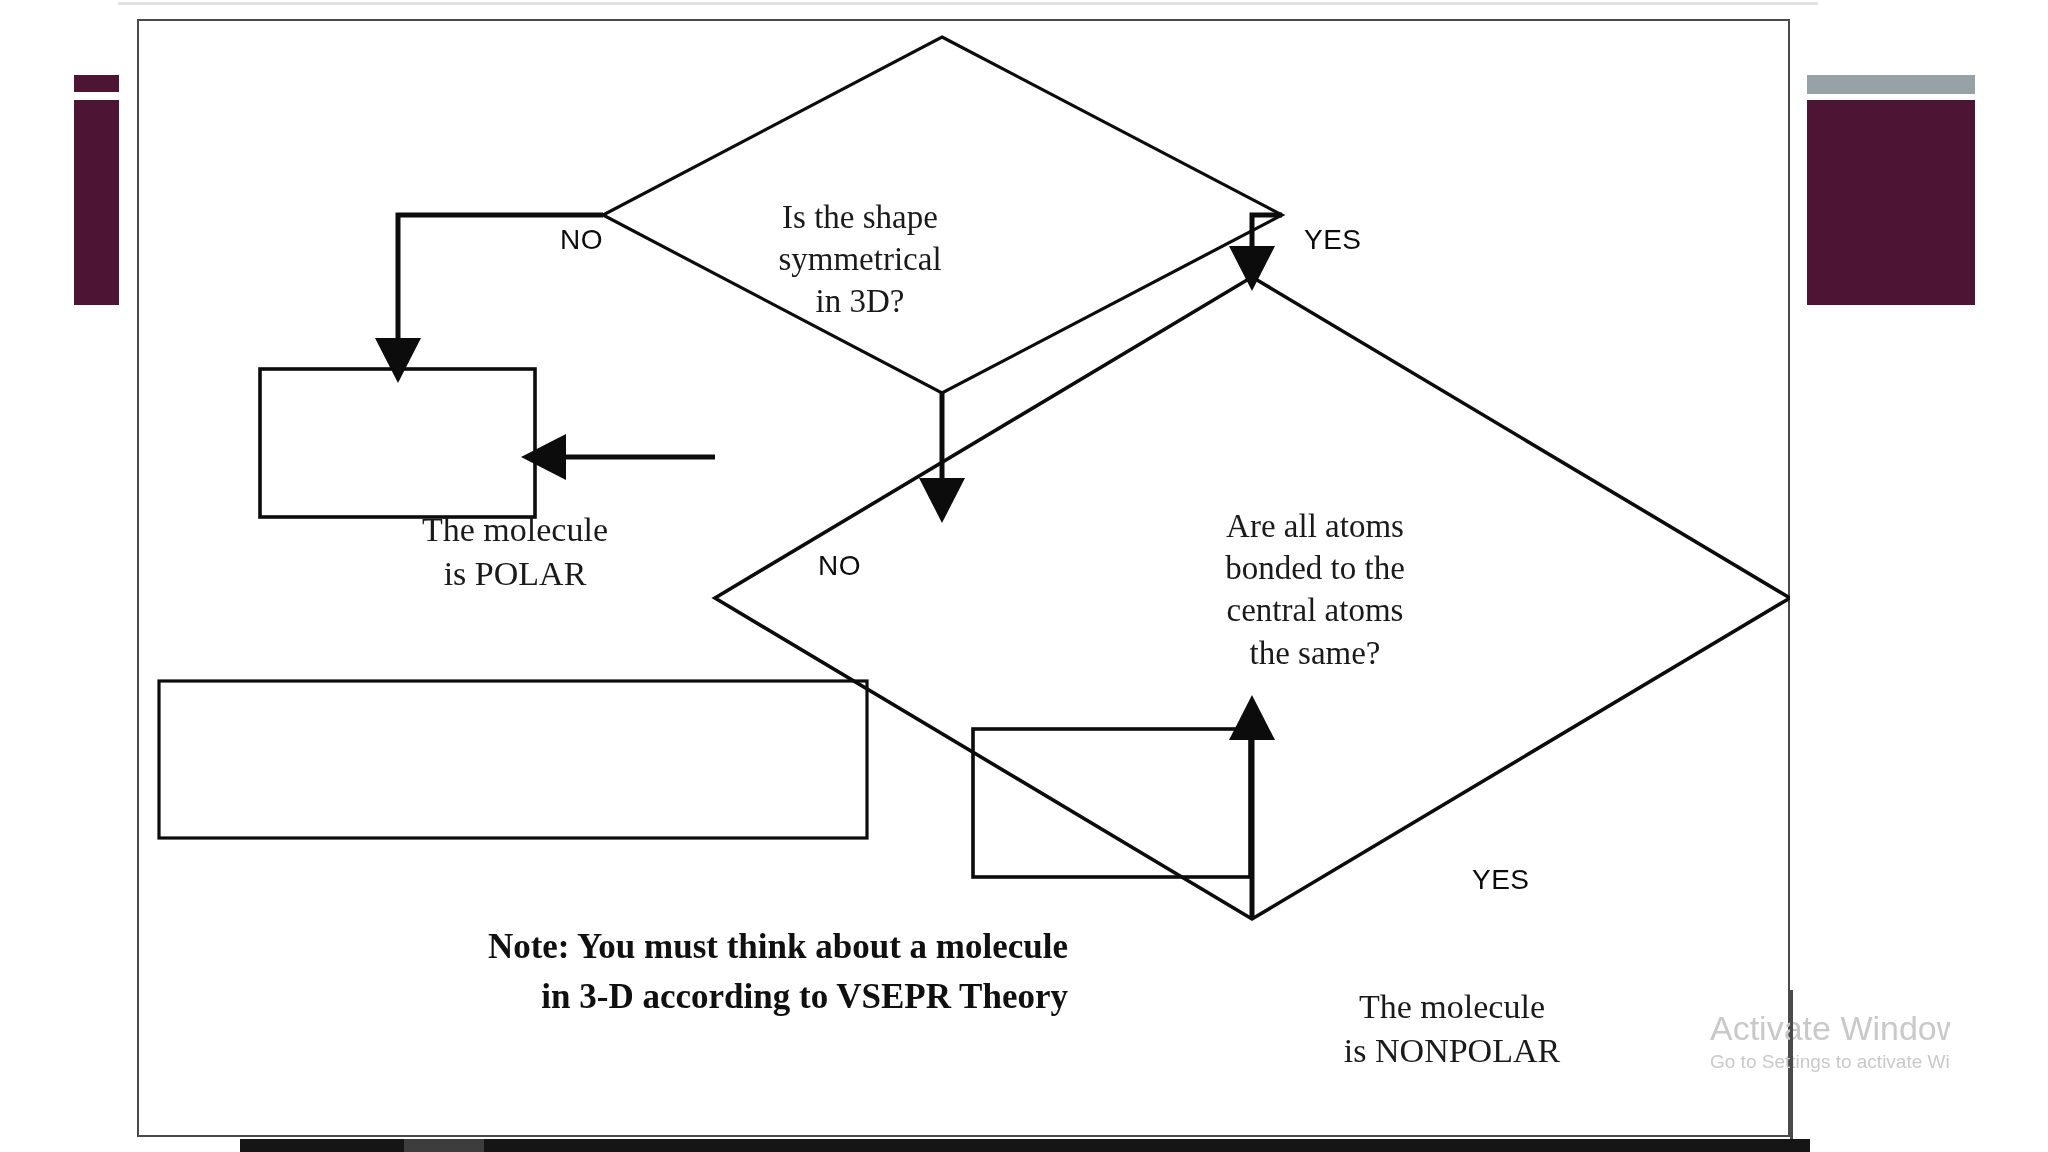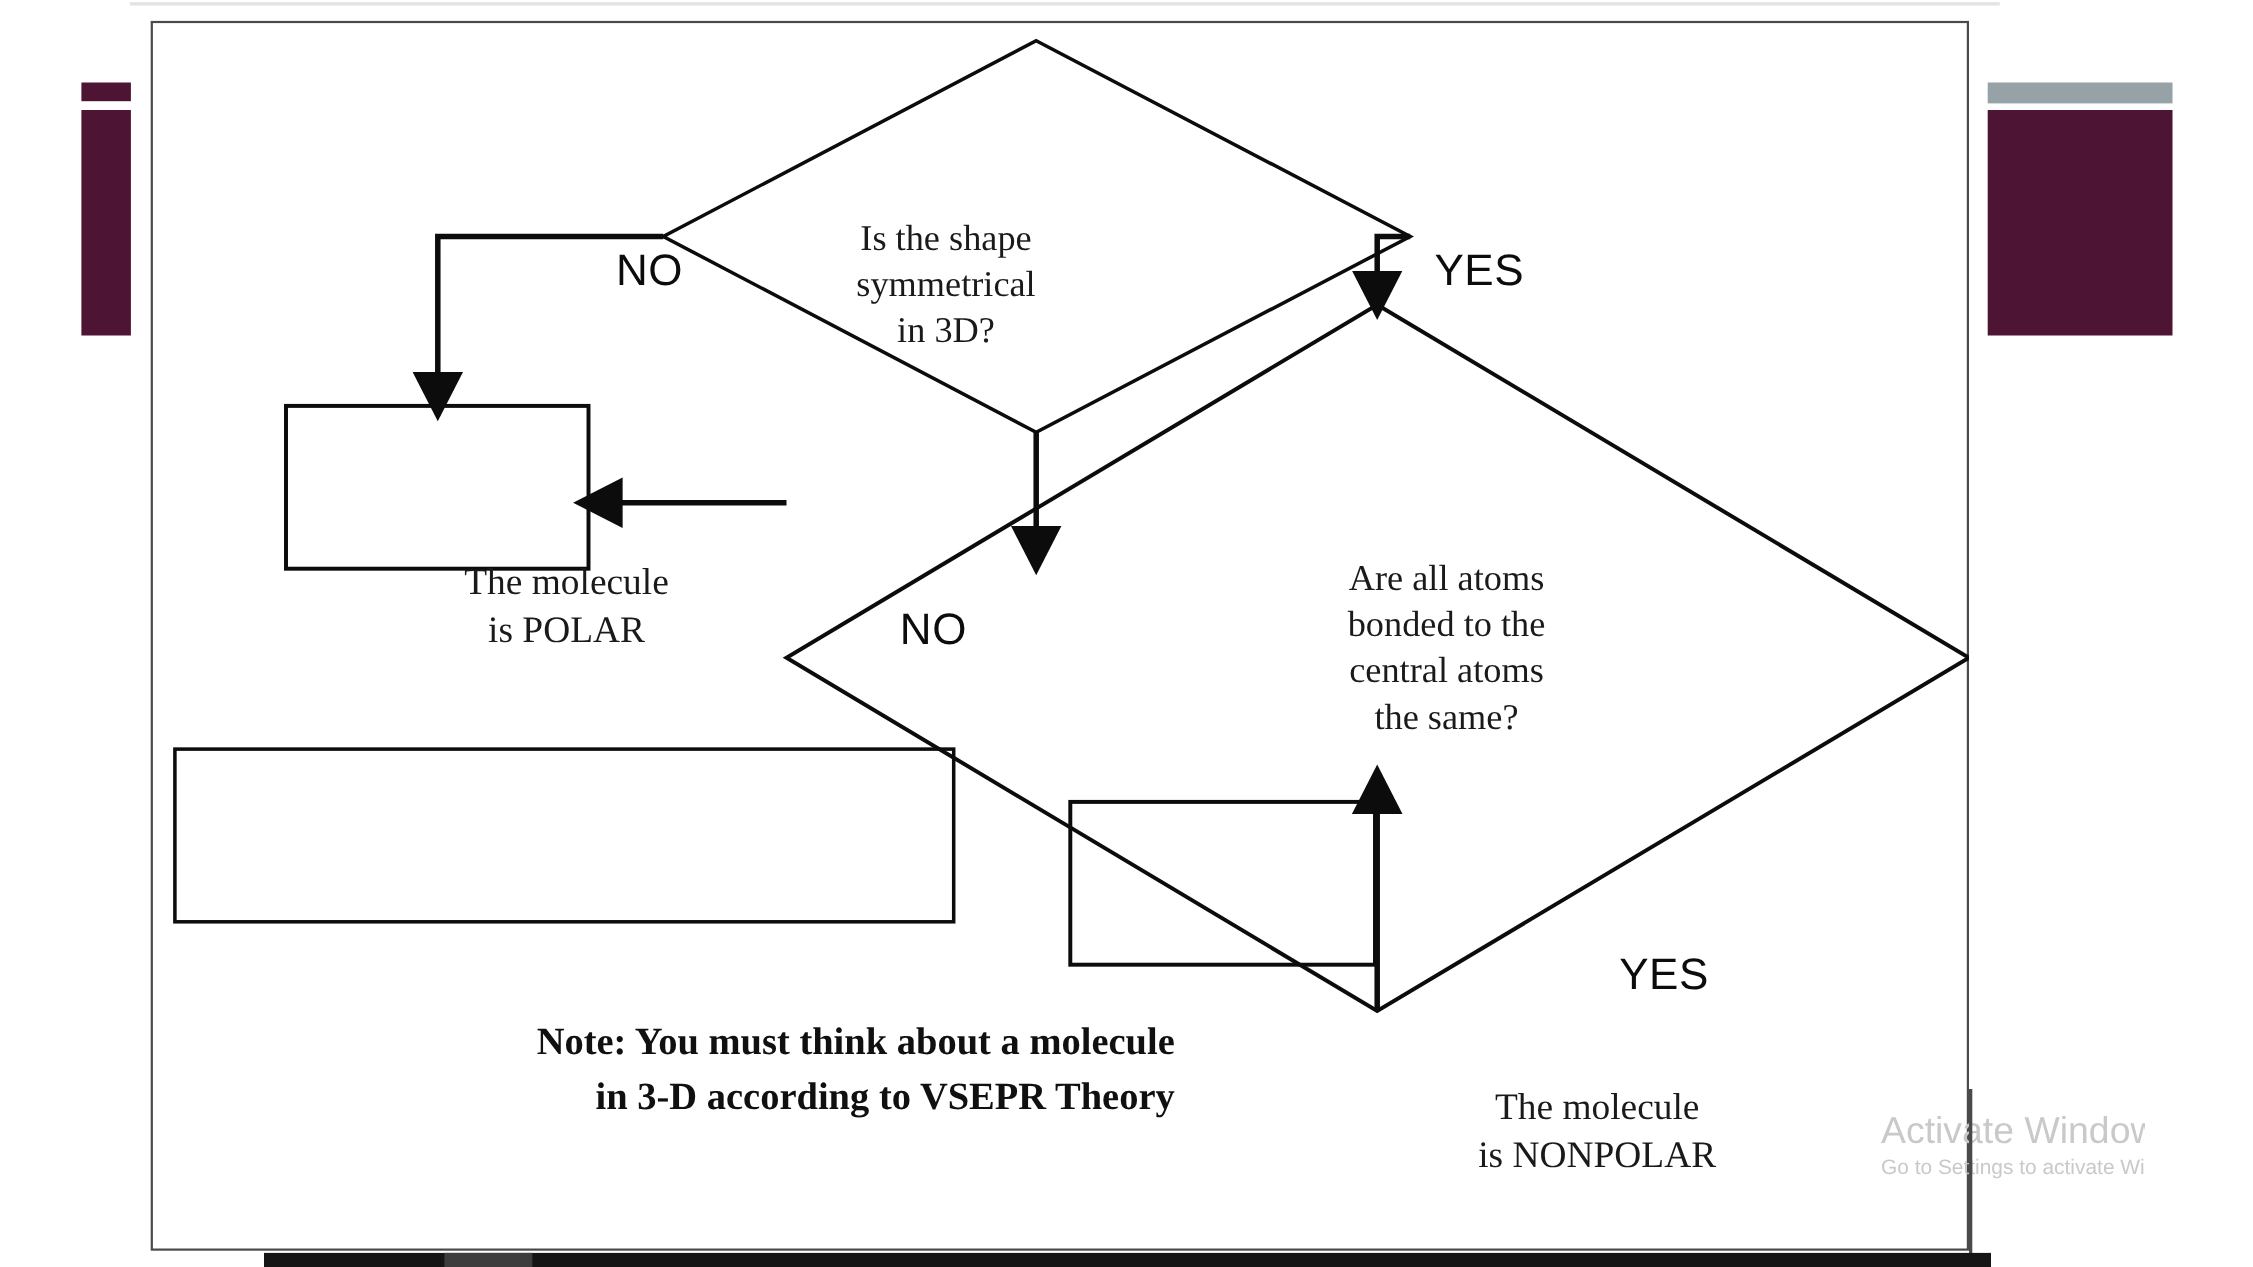--- a/index.html
+++ b/index.html
@@ -116,21 +116,21 @@
     color: #101010;
     text-align: right;
     font-family: "Liberation Serif", "DejaVu Serif", serif;
     white-space: pre-line;
   }
 
   .edge-label {
     position: absolute;
     color: #0c0c0c;
     font-family: "Liberation Sans", "DejaVu Sans", sans-serif;
-    font-size: 40px;
+    font-size: 28px;
     letter-spacing: 0.5px;
     line-height: 1;
   }
   #label-no-left   { left: 560px; top: 226px; }
   #label-yes-top   { left: 1304px; top: 226px; }
   #label-no-mid    { left: 818px; top: 552px; }
   #label-yes-bot   { left: 1472px; top: 866px; }
 
   
   #watermark {

